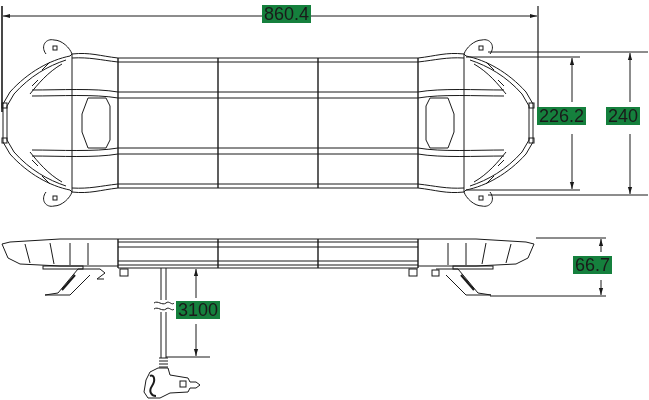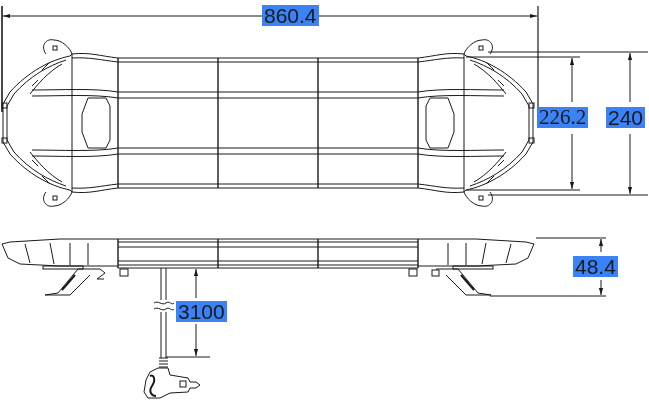--- a/index.html
+++ b/index.html
@@ -1,20 +1,20 @@
 <!DOCTYPE html>
 <html><head>
 <meta charset="utf-8">
 <style>
   html, body { margin:0; padding:0; background:#ffffff; }
   body { width:649px; height:400px; position:relative; overflow:hidden;
          font-family:"Liberation Sans", sans-serif; }
   svg { position:absolute; left:0; top:0; }
-  .dimtext { position:absolute; color:#1a1a1a; font-size:21px; line-height:1;
-             background:#3b82f6; padding:0 2px; white-space:nowrap; }
+  .dimtext { position:absolute; color:#1a1a1a; font-size:18px; line-height:1;
+             background:#15803d; padding:0 2px; white-space:nowrap; }
 </style>
 </head>
 <body>
 
 <svg width="649" height="400" viewBox="0 0 649 400" xmlns="http://www.w3.org/2000/svg">
   <defs>
     <marker id="arr" viewBox="0 0 10 10" refX="10" refY="5" markerWidth="7" markerHeight="7" orient="auto-start-reverse">
       <path d="M0,2 L10,5 L0,8 z" fill="#1a1a1a"></path>
     </marker>
   </defs>
@@ -179,16 +179,16 @@
 
     <g>
       <line x1="166" y1="357" x2="210" y2="357"></line>
       <line x1="196" y1="269" x2="196" y2="298" marker-start="url(#arr)"></line>
       <line x1="196" y1="324" x2="196" y2="356" marker-end="url(#arr)"></line>
     </g>
   </g>
 </svg>
 
 <div class="dimtext" style="left:262px; top:5px;">860.4</div>
-<div class="dimtext" style="left:537px; top:107px;font-family:Liberation Serif, serif;">226.2</div>
+<div class="dimtext" style="left:537px; top:107px;">226.2</div>
 <div class="dimtext" style="left:606px; top:107px;text-align:center;">240</div>
-<div class="dimtext" style="left:573px; top:256px;">48.4</div>
+<div class="dimtext" style="left:573px; top:256px;">66.7</div>
 <div class="dimtext" style="left:176px; top:301px;">3100</div>
 
 </body></html>

